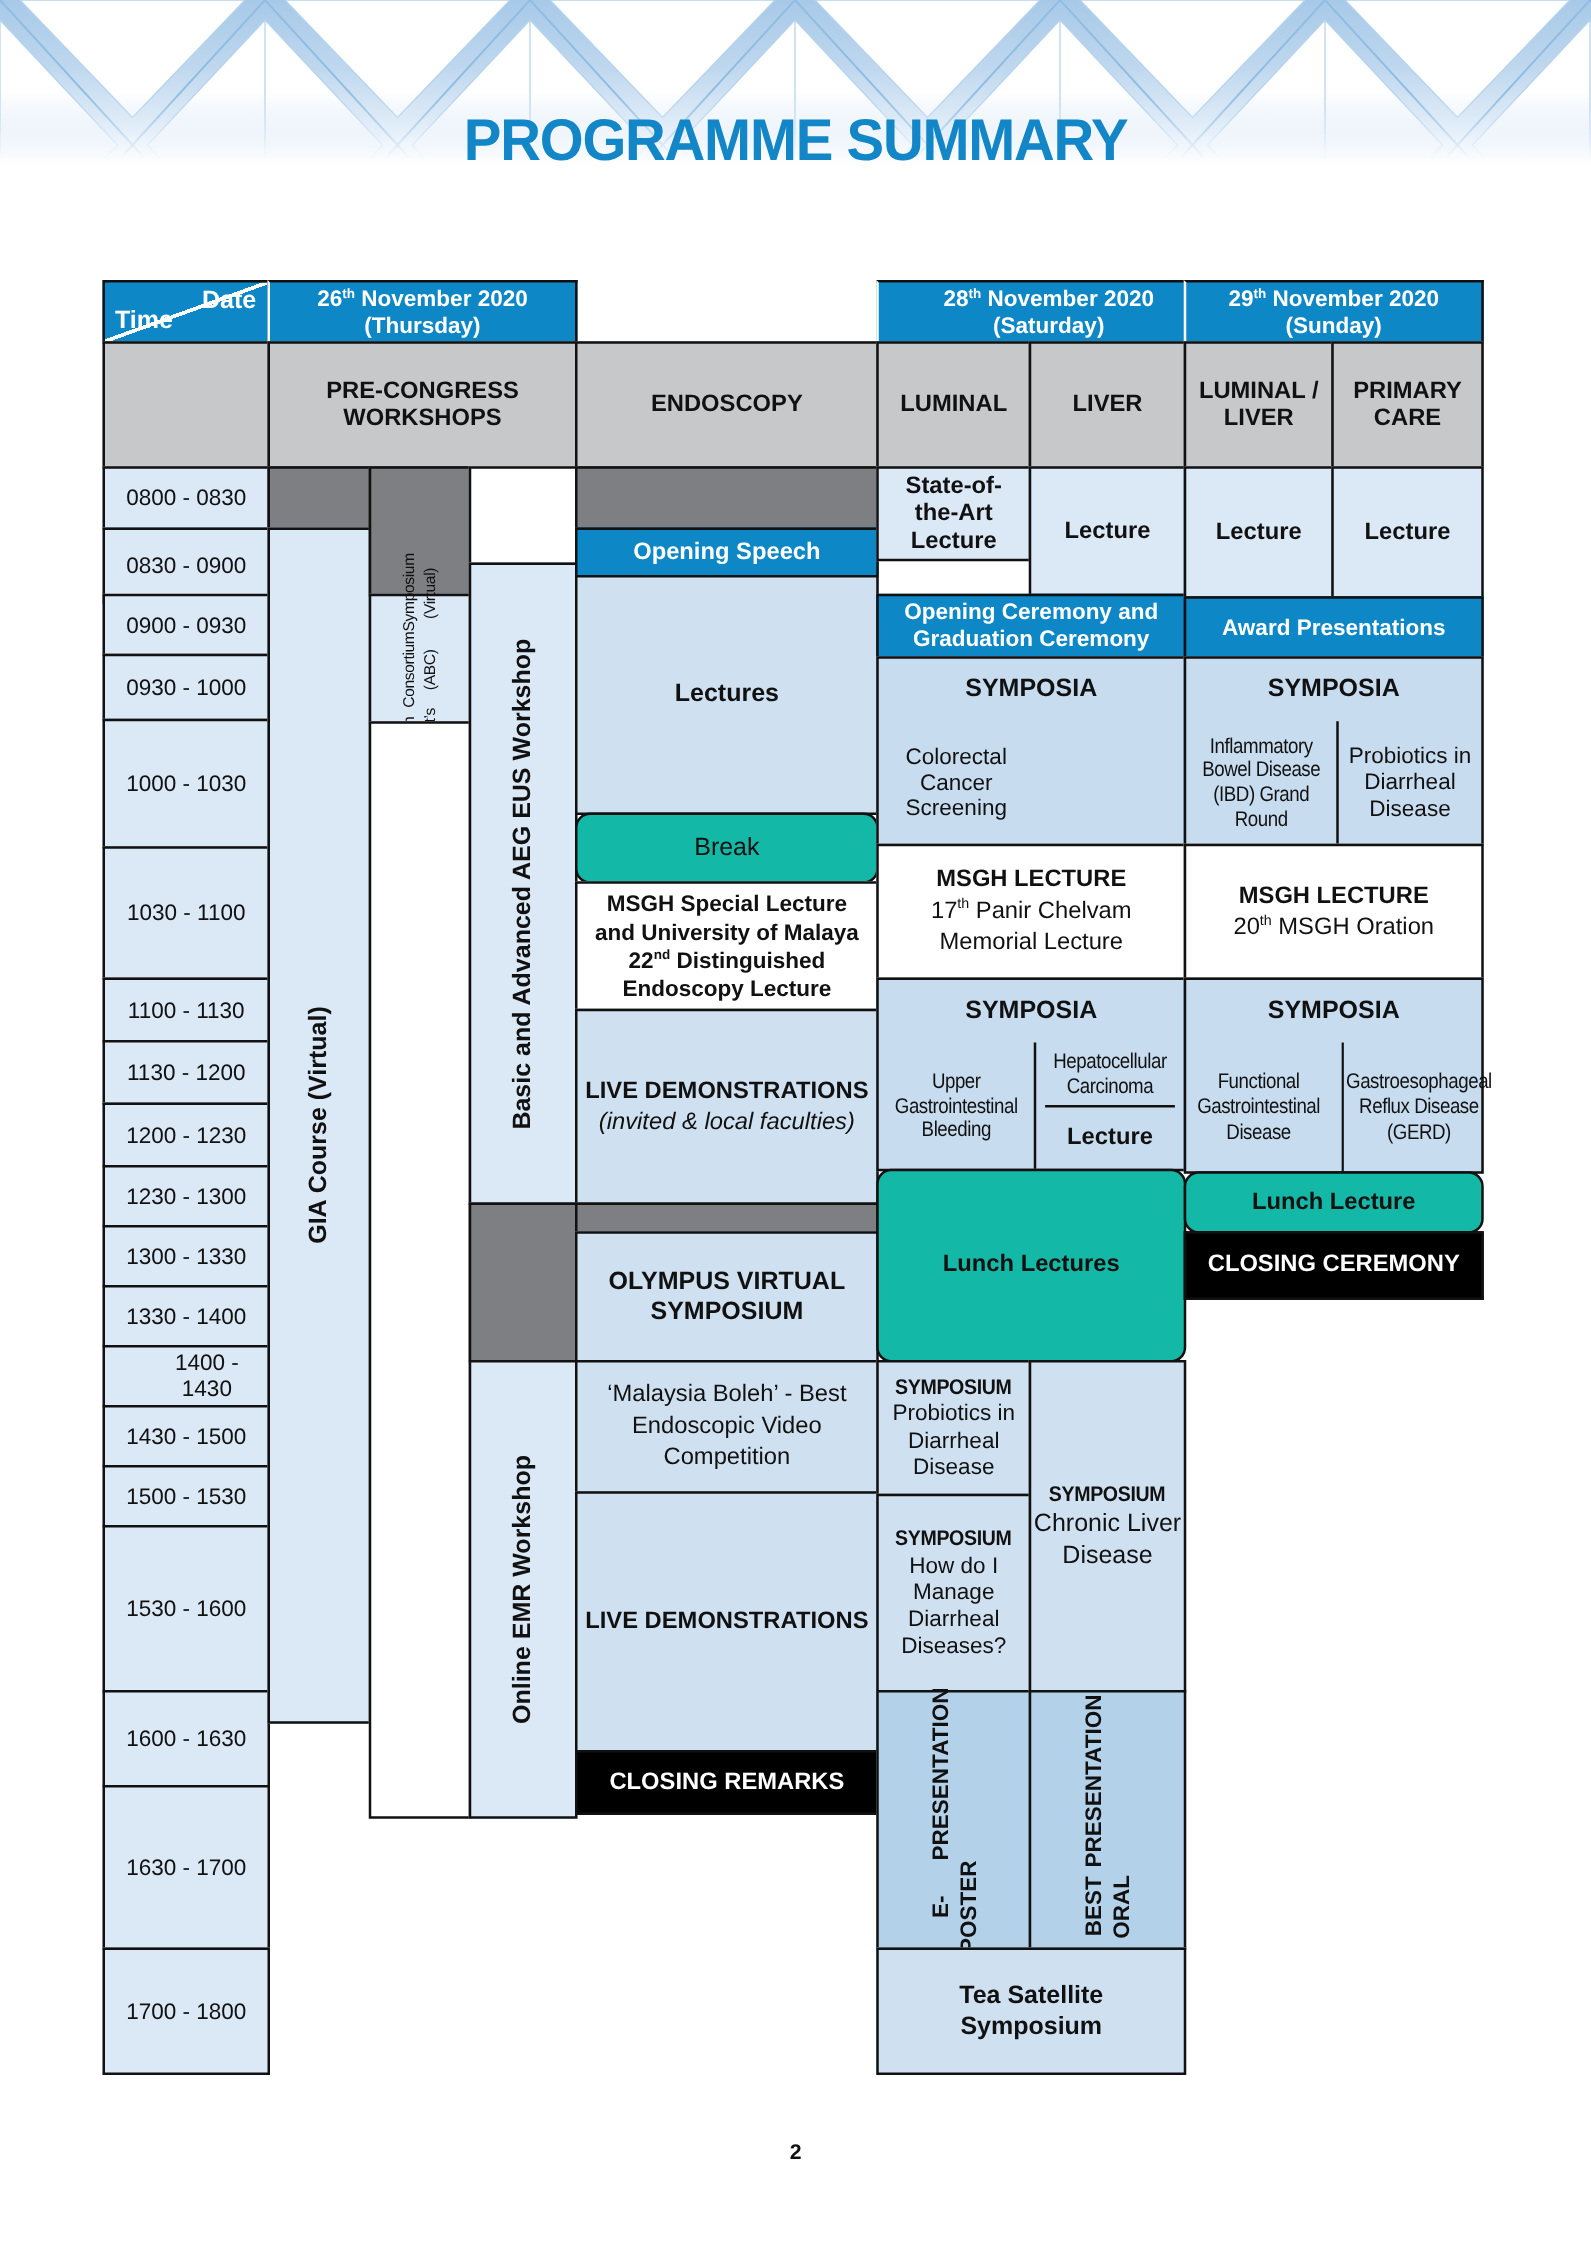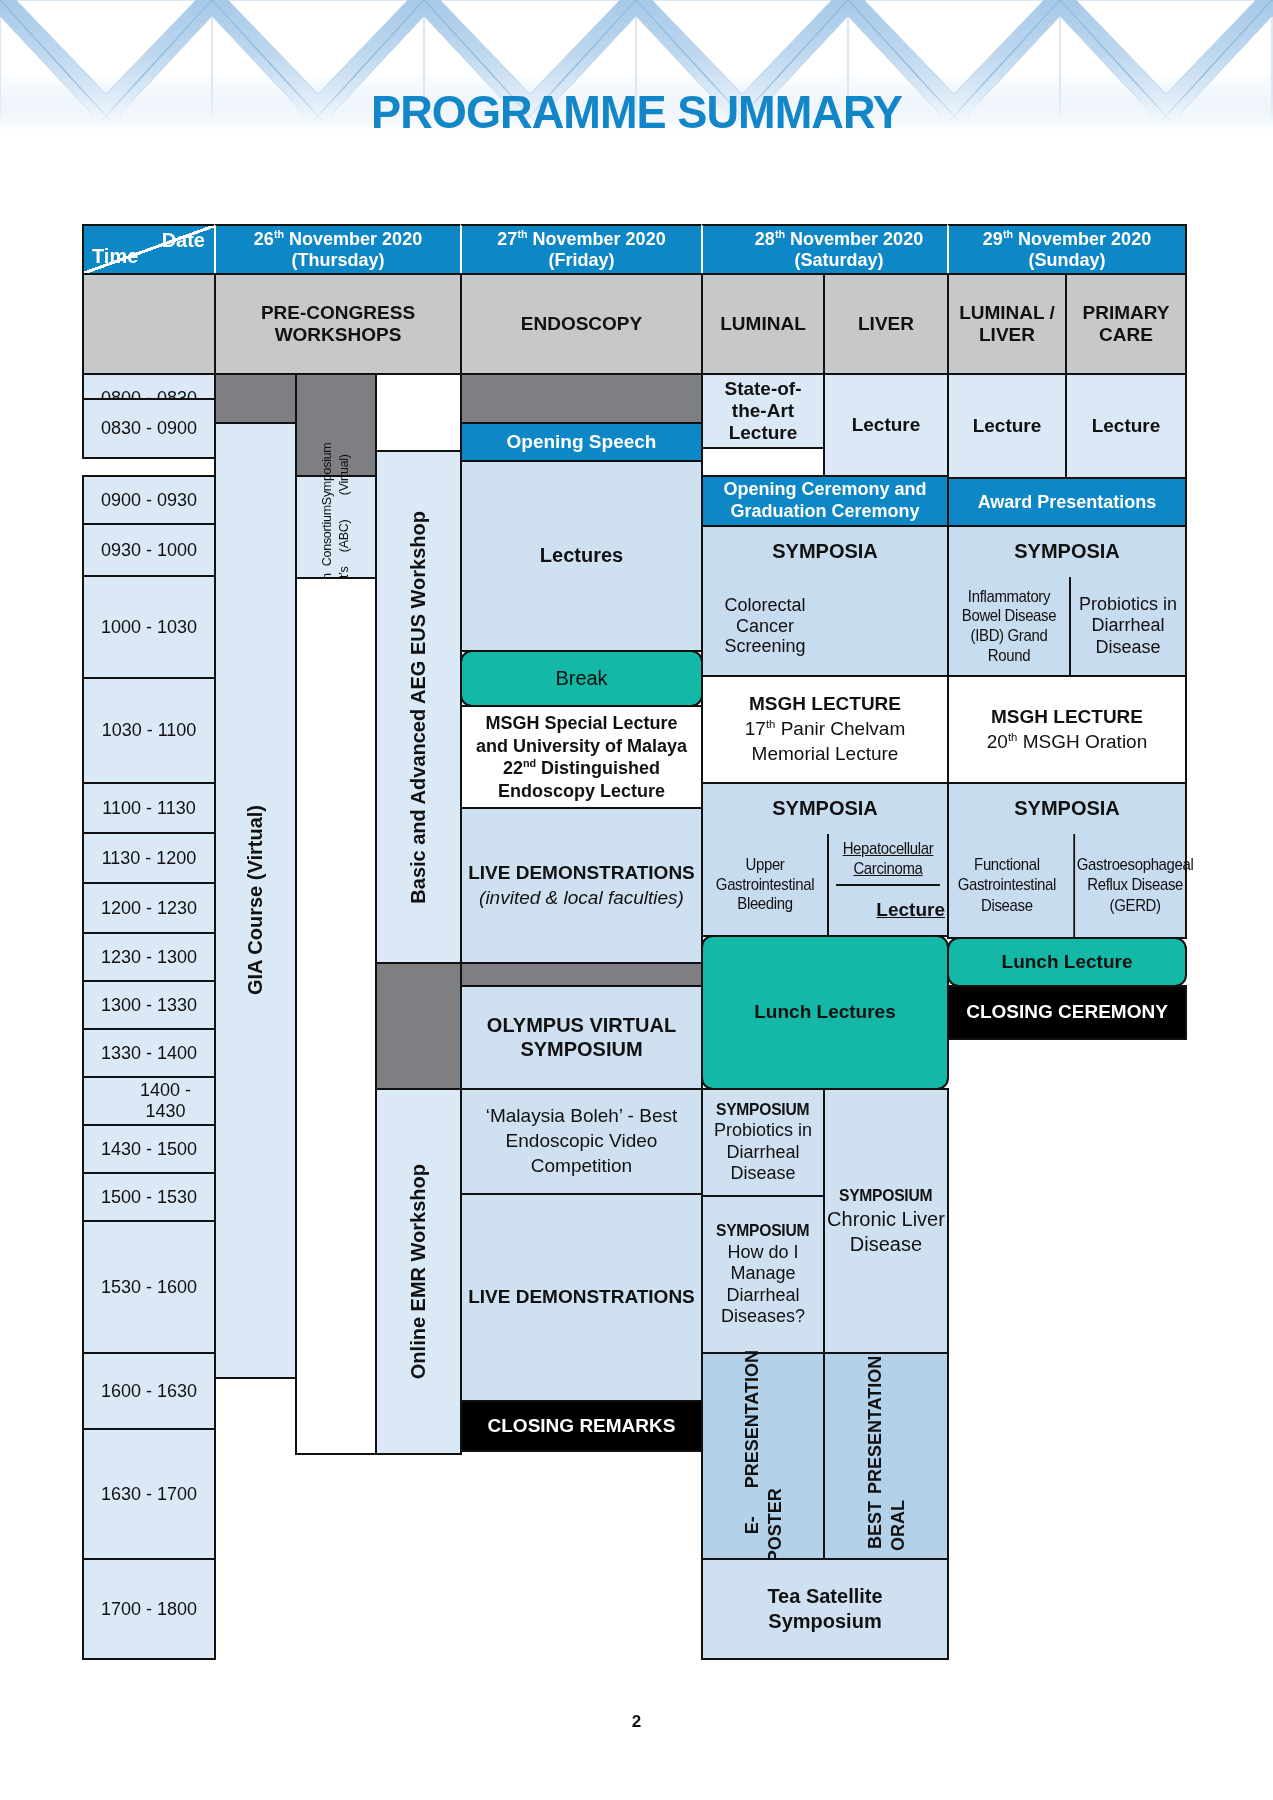--- a/index.html
+++ b/index.html
@@ -43,21 +43,21 @@
   
   .vtext{writing-mode:vertical-rl;transform:rotate(180deg);display:flex;}
   .vtext div{text-align:center;}
   
   .symblk{padding:0;align-items:stretch;justify-content:flex-start;}
   .sym-head{flex:0 0 50px;display:flex;align-items:center;justify-content:center;
             font-weight:700;font-size:20px;}
   .sym-row{flex:1 1 auto;display:flex;align-items:stretch;}
   .sym-cell{display:flex;align-items:center;justify-content:center;padding:2px;}
   .sym-divL{border-left:2px solid #111;}
-  .colstack{display:flex;flex-direction:column;align-items:flex-end;text-decoration:underline;}
+  .colstack{display:flex;flex-direction:column;align-items:center;}
   .itl{font-style:italic;}
   .pagenum{position:absolute;left:0;top:1712px;width:1273px;text-align:center;
            font-weight:700;font-size:17px;color:#111;}
 </style>
 </head>
 <body>
 
 <div class="page">
 
   <div class="banner">
@@ -77,43 +77,39 @@
   <div class="title">PROGRAMME SUMMARY</div>
 
   <div class="cell c-blue hdr corner" style="left:82px;top:224px;width:134px;height:51px;">
     <span class="d">Date</span>
     <span class="t">Time</span>
   </div>
   <div class="cell c-blue hdr wsep b700 fs18" style="left:214px;top:224px;width:248px;height:51px;">
     <div><span>26</span><sup>th</sup><span> November 2020</span></div>
     <div>(Thursday)</div>
   </div>
-  <div class="cell c-blue hdr wsep b700 fs18" style="left:460px;top:224px;width:243px;height:51px;">
-    <div><span>27</span><sup>th</sup><span> November 2020</span></div>
-    <div>(Friday)</div>
-  </div>
   <div class="cell c-blue hdr wsep b700 fs18" style="left:701px;top:224px;width:276px;height:51px;">
     <div><span>28</span><sup>th</sup><span> November 2020</span></div>
     <div>(Saturday)</div>
   </div>
   <div class="cell c-blue hdr wsep b700 fs18" style="left:947px;top:224px;width:240px;height:51px;">
     <div><span>29</span><sup>th</sup><span> November 2020</span></div>
     <div>(Sunday)</div>
   </div>
 
   <div class="cell c-gray" style="left:82px;top:273px;width:134px;height:102px;"></div>
   <div class="cell c-gray b700 fs19" style="left:214px;top:273px;width:248px;height:102px;">PRE-CONGRESS WORKSHOPS</div>
   <div class="cell c-gray b700 fs19" style="left:460px;top:273px;width:243px;height:102px;">ENDOSCOPY</div>
   <div class="cell c-gray b700 fs19" style="left:701px;top:273px;width:124px;height:102px;">LUMINAL</div>
   <div class="cell c-gray b700 fs19" style="left:823px;top:273px;width:126px;height:102px;">LIVER</div>
   <div class="cell c-gray b700 fs19" style="left:947px;top:273px;width:120px;height:102px;">LUMINAL / LIVER</div>
   <div class="cell c-gray b700 fs19" style="left:1065px;top:273px;width:122px;height:102px;">PRIMARY CARE</div>
 
   <div class="cell c-lb1 fs18" style="left:82px;top:373px;width:134px;height:51px;">0800 - 0830</div>
-  <div class="cell c-lb1 fs18" style="left:82px;top:398px;width:134px;height:61px;">0830 - 0900</div>
+  <div class="cell c-lb1 fs18" style="left:82px;top:422px;width:134px;height:61px;">0830 - 0900</div>
   <div class="cell c-lb1 fs18" style="left:82px;top:475px;width:134px;height:50px;">0900 - 0930</div>
   <div class="cell c-lb1 fs18" style="left:82px;top:523px;width:134px;height:54px;">0930 - 1000</div>
   <div class="cell c-lb1 fs18" style="left:82px;top:575px;width:134px;height:104px;">1000 - 1030</div>
   <div class="cell c-lb1 fs18" style="left:82px;top:677px;width:134px;height:107px;">1030 - 1100</div>
   <div class="cell c-lb1 fs18" style="left:82px;top:782px;width:134px;height:52px;">1100 - 1130</div>
   <div class="cell c-lb1 fs18" style="left:82px;top:832px;width:134px;height:52px;">1130 - 1200</div>
   <div class="cell c-lb1 fs18" style="left:82px;top:882px;width:134px;height:52px;">1200 - 1230</div>
   <div class="cell c-lb1 fs18" style="left:82px;top:932px;width:134px;height:50px;">1230 - 1300</div>
   <div class="cell c-lb1 fs18" style="left:82px;top:980px;width:134px;height:50px;">1300 - 1330</div>
   <div class="cell c-lb1 fs18" style="left:82px;top:1028px;width:134px;height:50px;">1330 - 1400</div>

